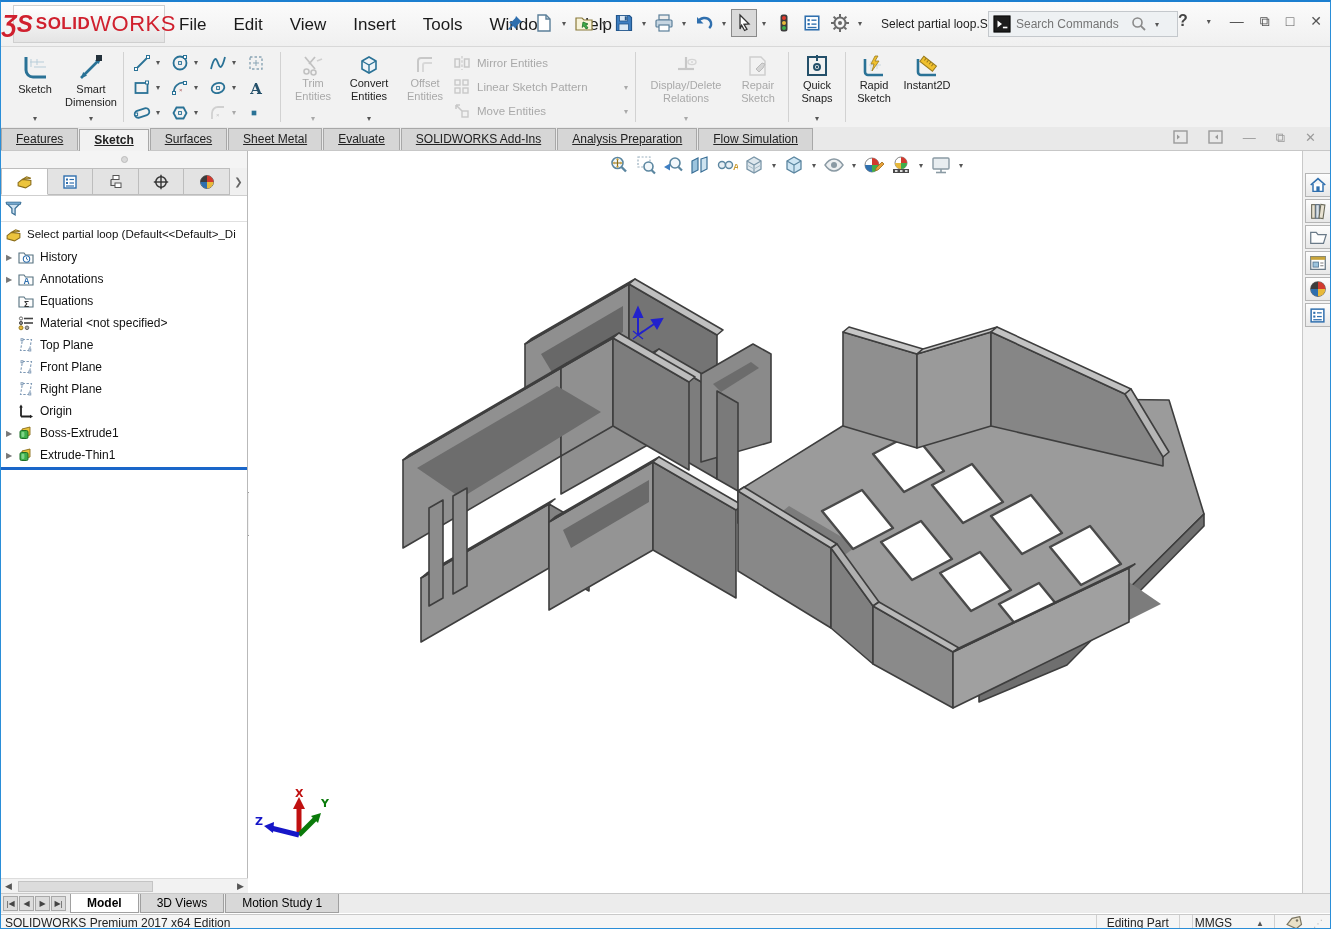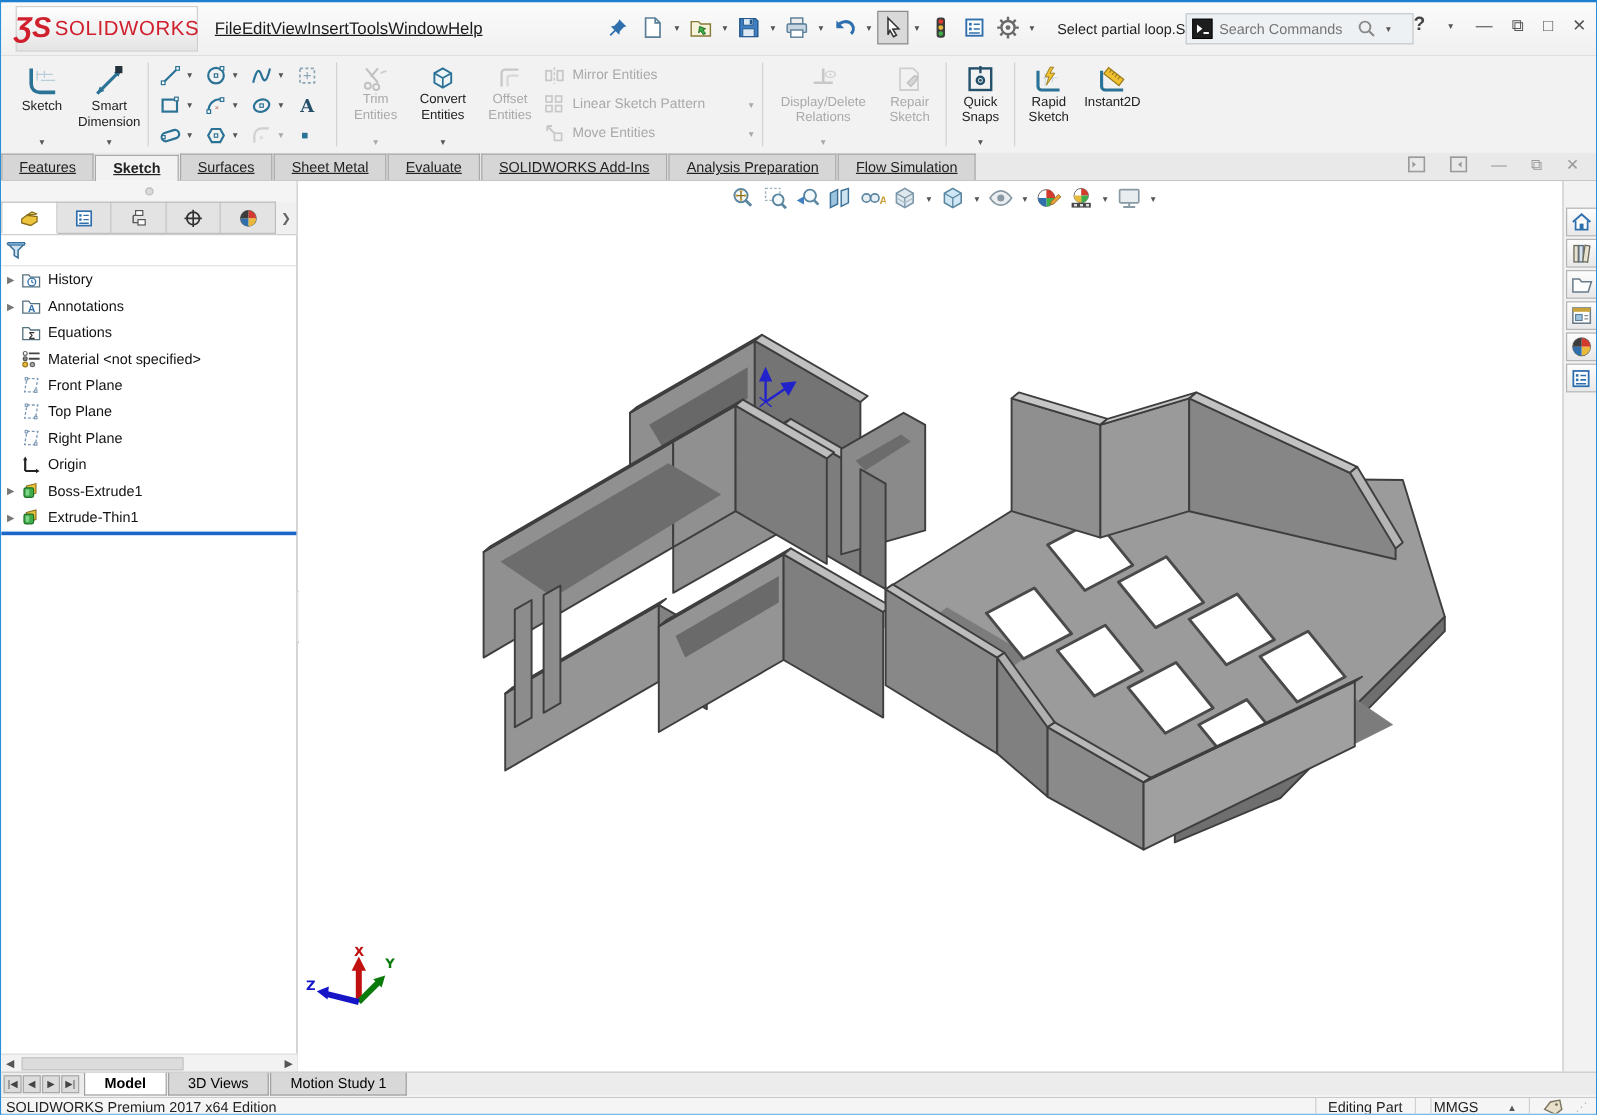--- a/index.html
+++ b/index.html
@@ -7,23 +7,23 @@
   .app { position:relative; width:1331px; height:929px; background:#fff;
          border:1px solid #2a8ed8; border-top:2px solid #1c7fd0; overflow:hidden; }
 
   
   .titlebar { position:absolute; left:0; top:0; width:100%; height:45px;
               background:linear-gradient(#fbfbfb,#f0f0f0); border-bottom:1px solid #d8d8d8; }
   .logo { position:absolute; left:12px; top:3px; width:152px; height:38px;
           background:linear-gradient(#ffffff,#e4e4e4); border:1px solid #cfcfcf;
           display:flex; align-items:center; justify-content:center; }
   .logo-mark { color:#d0202e; font-style:italic; font-weight:bold; font-size:24px; margin-right:3px; }
-  .logo-solid { color:#d0202e; font-weight:normal; font-size:17px; letter-spacing:.5px; }
-  .logo-works { color:#d0202e; font-weight:normal; font-size:17px; letter-spacing:.5px; }
-  .menus { position:absolute; left:178px; top:13px; display:flex; font-size:14px; color:#1a1a1a;text-decoration:underline; }
+  .logo-solid { color:#d0202e; font-weight:bold; font-size:17px; letter-spacing:.5px; }
+  .logo-works { color:#d0202e; font-weight:normal; font-size:22px; letter-spacing:.5px; }
+  .menus { position:absolute; left:178px; top:13px; display:flex; gap:27px; font-size:17px; color:#1a1a1a; }
   .menus span { cursor:default; }
   .pin { position:absolute; left:505px; top:12px; width:18px; height:18px; }
   .tb { position:absolute; left:530px; top:7px; display:flex; align-items:center; gap:2px; }
   .tbtn { width:26px; height:28px; display:flex; align-items:center; justify-content:center; }
   .tbtn.pressed { background:#d9d9d9; border:1px solid #8a8a8a; }
   .caret { font-size:8px; color:#555; width:10px; text-align:center; }
   .doctitle { position:absolute; left:880px; top:15px; font-size:12px; color:#222; }
   .search { position:absolute; left:987px; top:9px; width:190px; height:26px; background:#eef1f3;
             border:1px solid #c4c8cc; display:flex; align-items:center; padding:0 4px; gap:5px; }
   .search input { border:none; background:transparent; outline:none; font-size:12px; color:#555; width:110px;
@@ -807,20 +807,26 @@
               <use href="#s-wheel"></use>
             </svg>
           </div>
         <div class="ptab-more">❯</div>
       </div>
       <div class="filterrow">
         <svg width="17" height="17">
             <use href="#s-funnel"></use>
           </svg>
       </div>
+      <div class="rootrow">
+        <svg width="17" height="17">
+            <use href="#s-part"></use>
+          </svg>
+        <span>Select partial loop  (Default&lt;&lt;Default&gt;_Di</span>
+      </div>
       <div class="tree">
         <div class="trow">
           <span class="tarrow">▶</span>
           <svg class="ticon">
               <use href="#s-folder-clock"></use>
             </svg>
           <span>History</span>
         </div>
         <div class="trow">
           <span class="tarrow">▶</span>
@@ -841,28 +847,28 @@
           <svg class="ticon">
               <use href="#s-material"></use>
             </svg>
           <span>Material &lt;not specified&gt;</span>
         </div>
         <div class="trow">
           <span class="tarrow"></span>
           <svg class="ticon">
               <use href="#s-plane"></use>
             </svg>
-          <span>Front Plane</span>
+          <span>Top Plane</span>
         </div>
         <div class="trow">
           <span class="tarrow"></span>
           <svg class="ticon">
               <use href="#s-plane"></use>
             </svg>
-          <span>Top Plane</span>
+          <span>Front Plane</span>
         </div>
         <div class="trow">
           <span class="tarrow"></span>
           <svg class="ticon">
               <use href="#s-plane"></use>
             </svg>
           <span>Right Plane</span>
         </div>
         <div class="trow">
           <span class="tarrow"></span>

